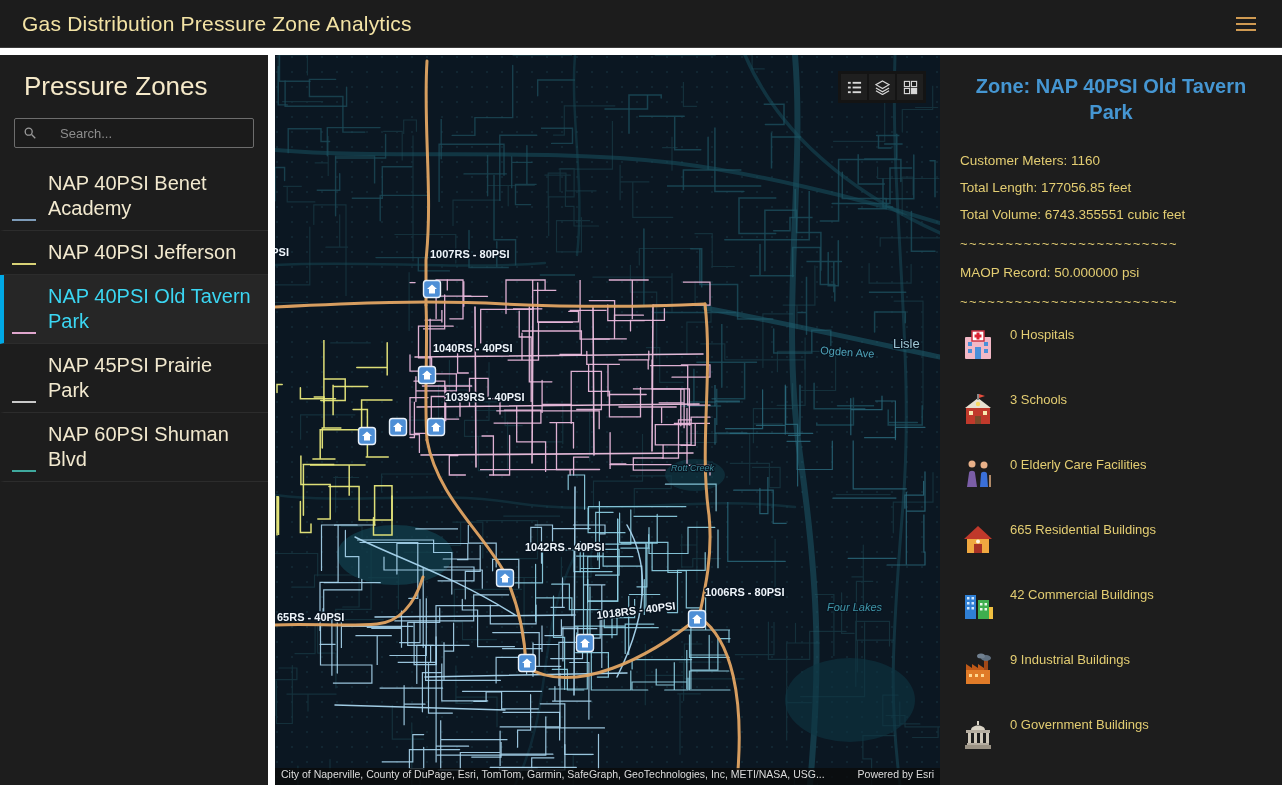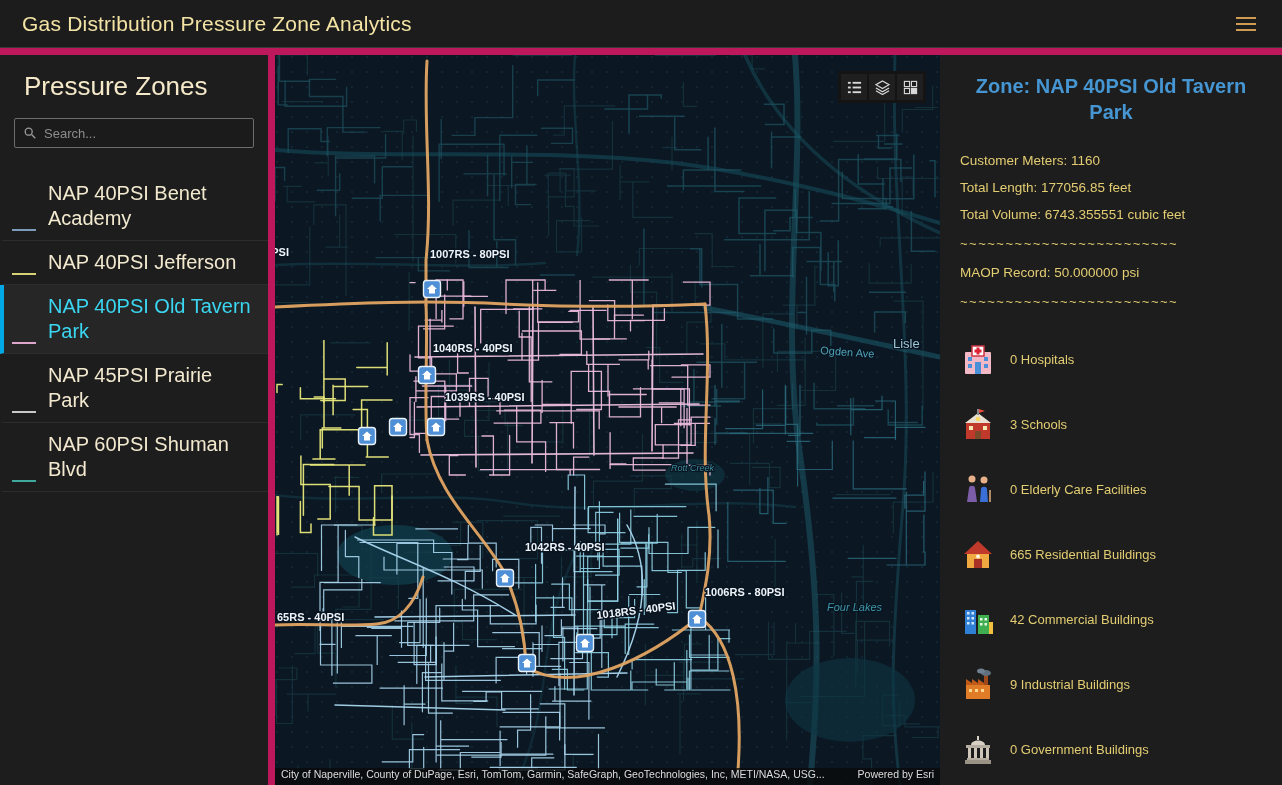--- a/index.html
+++ b/index.html
@@ -8,26 +8,26 @@
   .app{display:flex;flex-direction:column;height:100%}
 
   
   .header{flex:0 0 48px;display:flex;align-items:center;justify-content:space-between;
           background:#1c1c1c;border-bottom:1px solid #3a3a3a;padding:0 22px}
   .header-title{color:#f3e3a5;font-size:21px;font-weight:400;letter-spacing:.2px}
   .hamburger{display:flex;flex-direction:column;gap:4px;cursor:pointer;padding:4px}
   .hamburger span{display:block;width:20px;height:2px;background:#cf9a52}
 
   
-  .main{flex:1;display:flex;background:#be185d;padding-top:7px;min-height:0}
+  .main{flex:1;display:flex;background:#ffffff;padding-top:7px;min-height:0}
 
   
   .sidebar{width:268px;background:#1d1d1d;margin-right:7px;overflow:hidden;flex:0 0 268px}
   .sidebar-title{color:#f5e9c9;font-size:26px;font-weight:400;padding:16px 14px 16px 24px}
-  .search-box{display:flex;align-items:center;gap:7px;margin:0 14px 24px;border:1px solid #6d6d6d;
+  .search-box{display:flex;align-items:center;gap:23px;margin:0 14px 14px;border:1px solid #6d6d6d;
               border-radius:2px;background:#1b1b1b;height:30px;padding:0 8px}
   .search-icon{display:flex;align-items:center}
   .search-input{flex:1;background:transparent;border:none;outline:none;color:#ccc;font-size:13px;font-family:inherit;min-width:0}
   .search-input::placeholder{color:#8d8d8d}
   .zone-item{display:flex;align-items:flex-end;gap:12px;padding:9px 10px 9px 8px;
              border-bottom:1px solid #2c2c2c;border-left:4px solid transparent;cursor:pointer}
   .zone-line{width:24px;height:2px;flex:0 0 24px;background:#888}
   .zone-label{color:#f2e9cf;font-size:20px;line-height:1.25}
   .zone-item.selected{background:#262626;border-left-color:#00a9e6}
   .zone-item.selected .zone-label{color:#3bd6f2}
@@ -47,21 +47,21 @@
   .attr-text{white-space:nowrap;overflow:hidden;text-overflow:ellipsis;margin-right:10px}
   .attr-esri{white-space:nowrap}
 
   
   .details{width:342px;flex:0 0 342px;background:#1d1d1d;padding:14px 20px;overflow:hidden}
   .details-title{color:#4596d2;font-size:20px;font-weight:600;text-align:center;line-height:1.3;margin:4px 0 28px}
   .stat{color:#e3cd72;font-size:13.5px;margin:12px 0}
   .stat b{font-weight:400}
   .sep{color:#e3cd72;font-size:13px;letter-spacing:1.5px;margin:14px 0;white-space:nowrap;overflow:hidden}
   .facility-list{margin-top:18px}
-  .facility{display:flex;align-items:center;gap:14px;height:65px}
+  .facility{display:flex;align-items:flex-start;gap:14px;height:65px}
   .ficon{width:36px;height:36px;flex:0 0 36px}
   .ficon svg{width:36px;height:36px;display:block}
   .flabel{color:#e3cd72;font-size:13px}
 </style>
 </head>
 <body>
 
 <div class="app">
 
   <header class="header">

